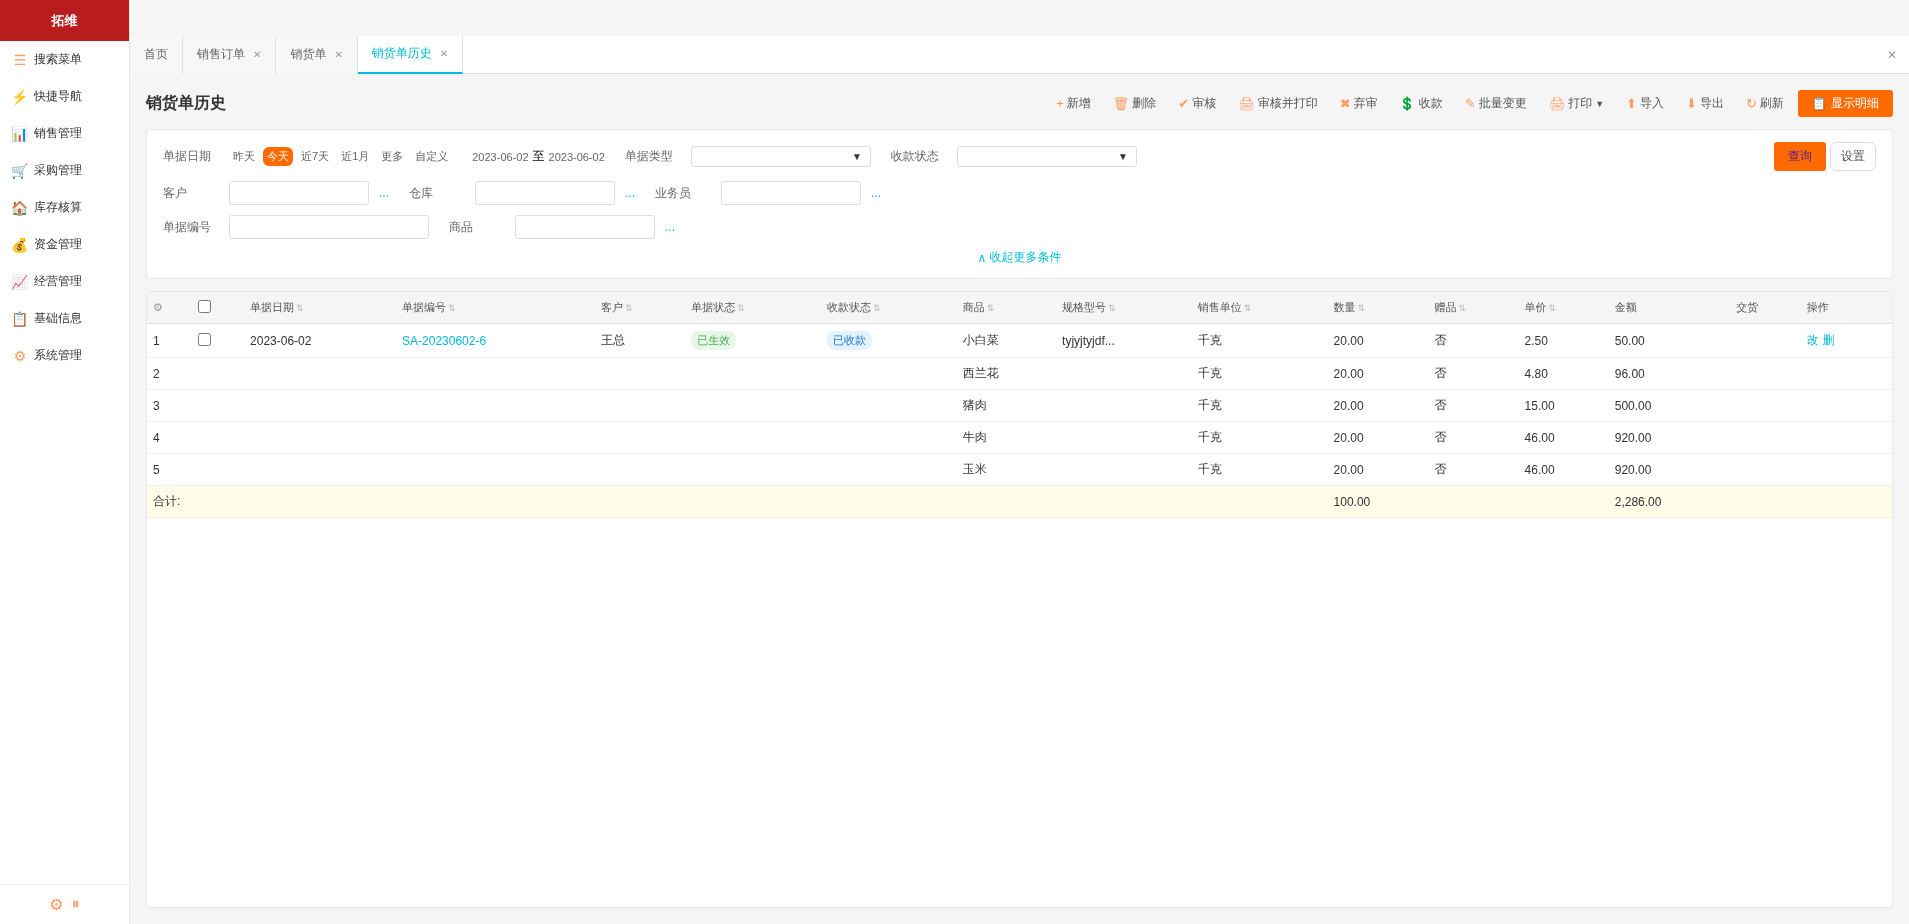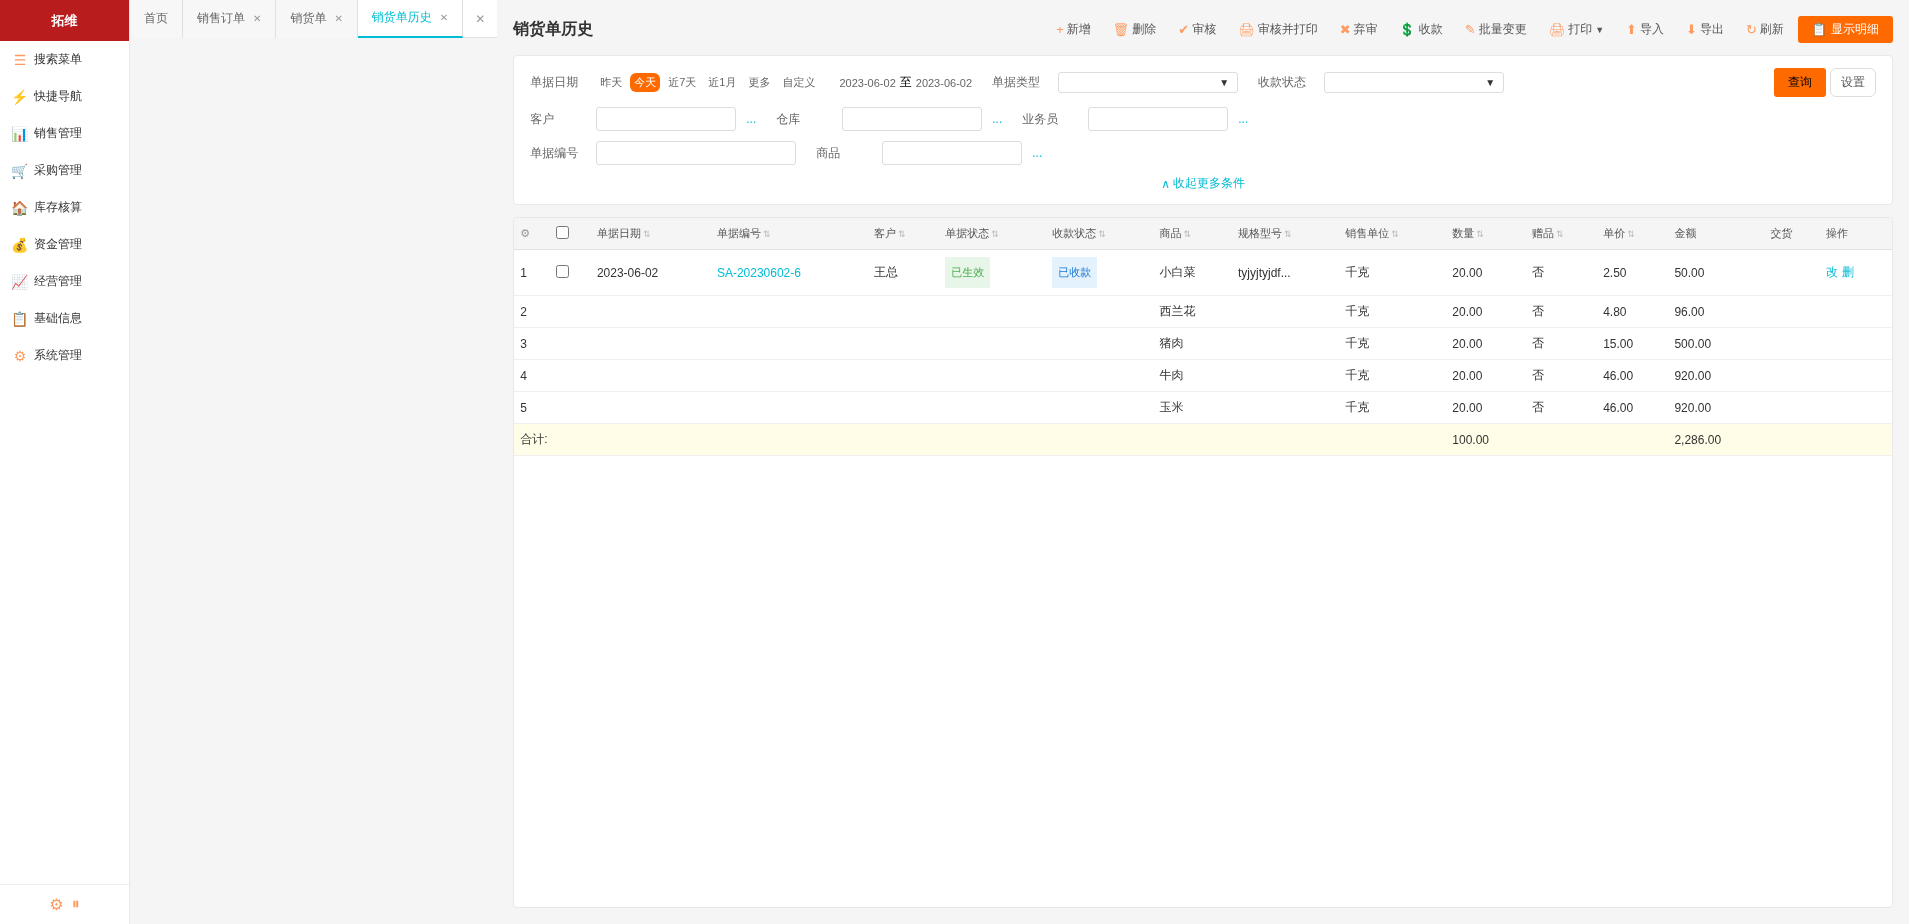--- a/index.html
+++ b/index.html
@@ -6,21 +6,21 @@
     body { font-family: "Microsoft YaHei", Arial, sans-serif; font-size: 12px; background: #f5f5f5; display: flex; height: 924px; overflow: hidden; }
 
     
     .sidebar { width: 130px; background: #fff; border-right: 1px solid #e8e8e8; display: flex; flex-direction: column; height: 100%; }
     .sidebar-logo { background: #b91c1c; height: 41px; display: flex; align-items: center; justify-content: center; color: #fff; font-size: 13px; font-weight: bold; }
     .sidebar-item { display: flex; align-items: center; padding: 10px 12px; cursor: pointer; color: #333; font-size: 12px; gap: 6px; }
     .sidebar-item .si-icon { width: 16px; height: 16px; display: flex; align-items: center; justify-content: center; color: #ff9a60; font-size: 14px; }
     .sidebar-bottom { margin-top: auto; padding: 10px; display: flex; gap: 8px; justify-content: center; border-top: 1px solid #eee; }
 
     
-    .main { flex: 1; display: flex; flex-direction: row; overflow: hidden; }
+    .main { flex: 1; display: flex; flex-direction: column; overflow: hidden; margin-top: 36px; }
 
     
     .tab-bar { background: #fff; border-bottom: 1px solid #e0e0e0; display: flex; align-items: center; height: 38px; padding-left: 0; }
     .tab { display: flex; align-items: center; padding: 0 14px; height: 38px; cursor: pointer; font-size: 12px; color: #666; border-right: 1px solid #e0e0e0; gap: 4px; }
     .tab.active { background: #fff; color: #00bcd4; border-bottom: 2px solid #00bcd4; font-weight: 500; }
     .tab:not(.active) { background: #f7f7f7; }
     .tab .close-btn { font-size: 10px; color: #999; margin-left: 4px; }
     .tab-spacer { flex: 1; }
     .tab-close-all { padding: 0 12px; color: #999; font-size: 12px; cursor: pointer; }
 
@@ -52,21 +52,21 @@
     .collapse-btn { display: flex; align-items: center; justify-content: center; color: #00bcd4; cursor: pointer; font-size: 12px; gap: 3px; margin-top: 4px; }
 
     
     .table-section { background: #fff; border-radius: 4px; border: 1px solid #e8e8e8; flex: 1; overflow: auto; }
     table { width: 100%; border-collapse: collapse; font-size: 12px; }
     thead tr { background: #f5f5f5; }
     th { padding: 8px 6px; text-align: left; color: #555; font-weight: 500; border-bottom: 1px solid #e0e0e0; white-space: nowrap; font-size: 11px; }
     td { padding: 7px 6px; color: #333; border-bottom: 1px solid #f0f0f0; white-space: nowrap; }
     .th-sort { display: inline-flex; align-items: center; gap: 2px; cursor: pointer; }
     .sort-icon { color: #bbb; font-size: 9px; }
-    .badge { display: inline-block; padding: 8px 6px; border-radius: 0; font-size: 11px; }
+    .badge { display: inline-block; padding: 2px 6px; border-radius: 8px; font-size: 11px; }
     .badge-green { background: #e8f5e9; color: #4caf50; }
     .badge-blue { background: #e3f2fd; color: #1976d2; }
     .settings-col { color: #999; cursor: pointer; }
     .op-btn { color: #00bcd4; cursor: pointer; margin-right: 4px; font-size: 12px; }
 
     
     .table-footer { background: #fffde7; border-top: 1px solid #e0e0e0; }
     .table-footer td { font-weight: 400; }
 
     
@@ -236,21 +236,21 @@
 
         <div class="filter-item">
           <span class="filter-label">收款状态</span>
           <div class="filter-select">
             <span></span>
             <span style="font-size:10px;">▼</span>
           </div>
         </div>
 
         <div style="display:flex;gap:4px;margin-left:auto;">
-          <button style="background:#ff6a00;color:#000000;border:none;border-radius:3px;padding:5px 14px;cursor:pointer;font-size:12px;">查询</button>
+          <button style="background:#ff6a00;color:#4c1d95;border:none;border-radius:3px;padding:5px 14px;cursor:pointer;font-size:12px;">查询</button>
           <button style="background:#fff;color:#555;border:1px solid #ddd;border-radius:6px;padding:5px 10px;cursor:pointer;font-size:12px;">设置</button>
         </div>
       </div>
       <div class="filter-row">
 
         <div class="filter-item">
           <span class="filter-label">客户</span>
           <input class="filter-input" style="width: 140px;">
           <span class="filter-dots">...</span>
         </div>

